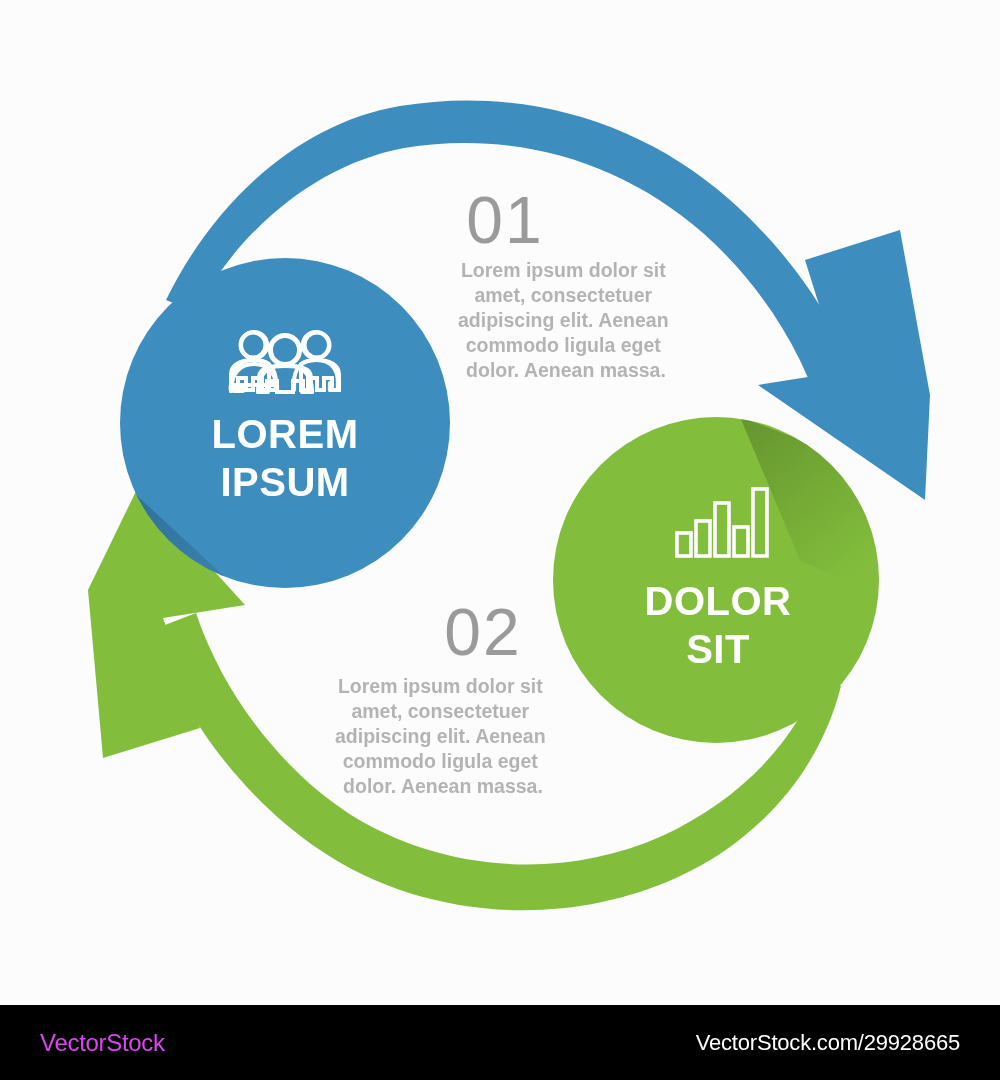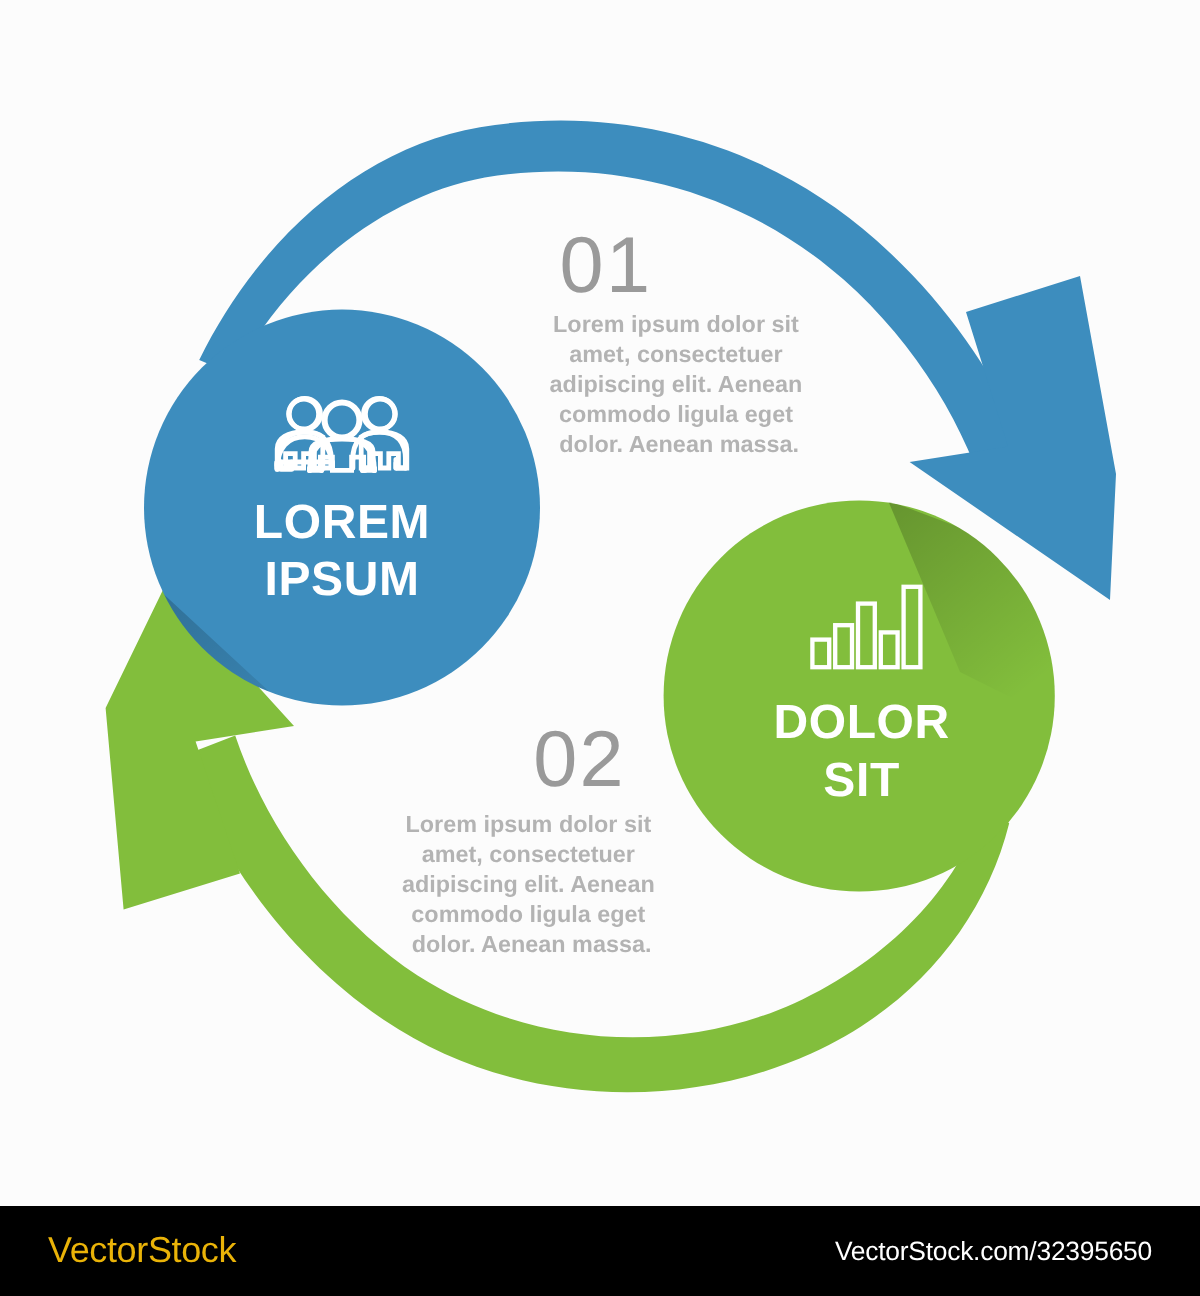--- a/index.html
+++ b/index.html
@@ -34,22 +34,22 @@
     position:absolute;
     left:0; top:1005px;
     width:1000px; height:75px;
     background:#000000;
     display:flex;
     align-items:center;
     justify-content:space-between;
     padding:0 40px;
   }
   #footer .brand {
-    color:#eab308;
-    font-size:30px;
+    color:#d946ef;
+    font-size:24px;
     font-weight:400;
     letter-spacing:-0.3px;
     font-family:"Liberation Sans", sans-serif;
   }
   #footer .url {
     color:#ffffff;
     font-size:22px;
     font-weight:400;
     letter-spacing:-0.2px;
     font-family:"Liberation Sans", sans-serif;
@@ -250,16 +250,16 @@
           <tspan x="443" dy="25">commodo ligula eget</tspan>
           <tspan x="443" dy="25">dolor. Aenean massa.</tspan>
         </text>
       </g>
 
     </svg>
   </div>
 
   <div id="footer">
     <span class="brand">VectorStock</span>
-    <span class="url">VectorStock.com/32395650</span>
+    <span class="url">VectorStock.com/29928665</span>
   </div>
 
 </div>
 
 </body></html>

